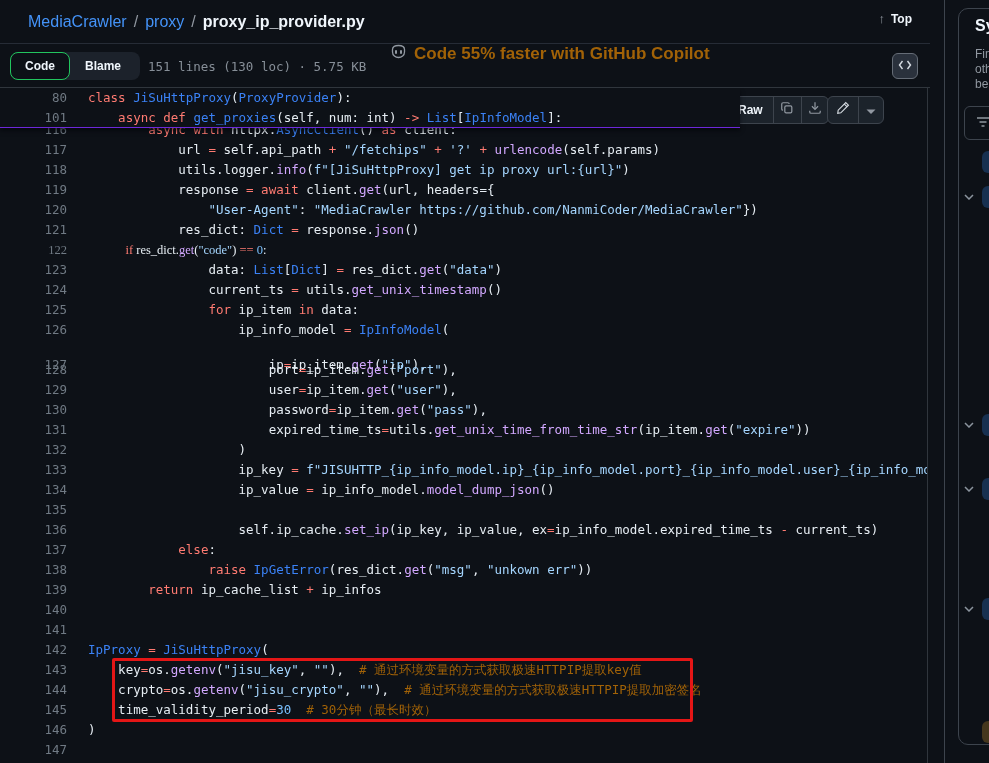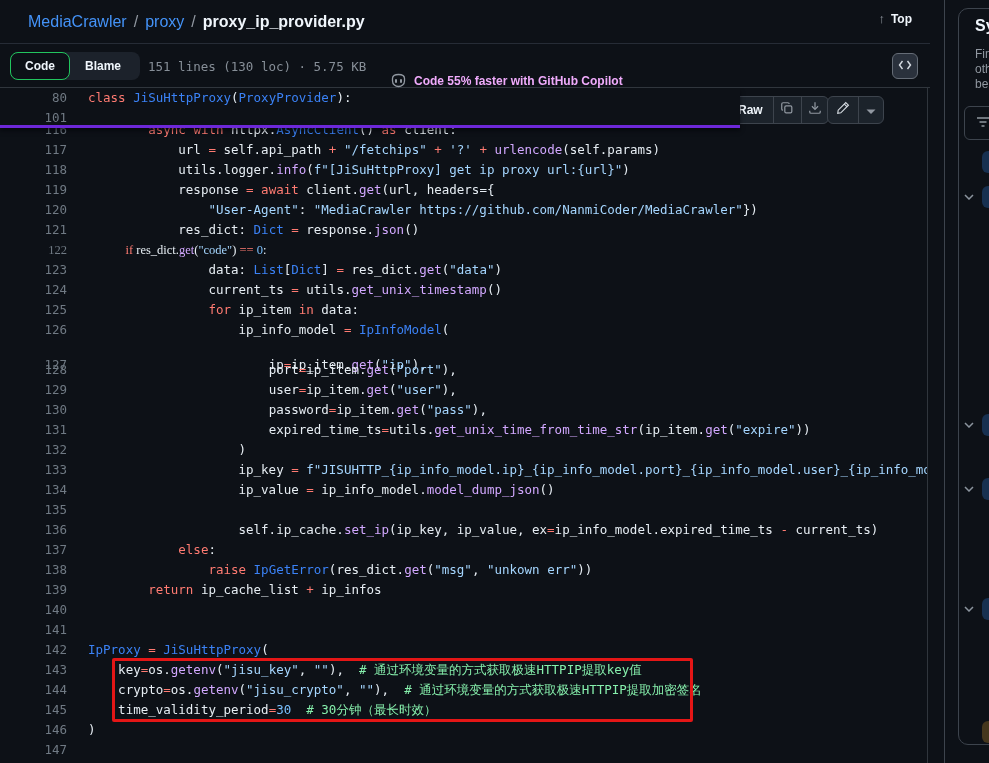--- a/index.html
+++ b/index.html
@@ -38,22 +38,22 @@
   }
   .seg-btn.active {
     width:60px; background:#0d1117; border:1px solid #22c55e;
   }
   .seg-btn.inactive { width:66px; }
   .file-meta {
     position:absolute; left:148px; top:0; height:44px; display:flex; align-items:center;
     font-family:"DejaVu Sans Mono", monospace; font-size:12.5px; color:#878f98;
   }
   .copilot-badge {
-    position:absolute; left:390px; top:0; height:44px; display:flex; align-items:flex-end; gap:7px;
-    font-size:12px; font-weight:bold; color:#f0abfc;
+    position:absolute; left:390px; top:0; height:44px; display:flex; align-items:flex-start; gap:7px;
+    font-size:17px; font-weight:bold; color:#a16207;
   }
   .copilot-badge svg { display:block; }
   .btn-group {
     position:absolute; top:52px; height:28px; display:flex; align-items:stretch;
     background:#1c232b; border:1px solid #3d444d; border-radius:6px; overflow:hidden;
   }
   .btn-cell {
     display:flex; align-items:center; justify-content:center; cursor:pointer;
     color:#9198a1;
   }
@@ -78,25 +78,25 @@
     text-align:right; color:#707a84; cursor:pointer;
   }
   .line-code {
     position:absolute; left:88px; top:0; height:20px; white-space:pre;
   }
   .tk-k { color:#ff7b72; } 
   .tk-t { color:#3b82f6; } 
   .tk-f { color:#d2a8ff; } 
   .tk-s { color:#a5d6ff; } 
   .tk-n { color:#79c0ff; } 
-  .tk-c { color:#86efac; } 
+  .tk-c { color:#a16207; } 
   .tk-p { color:#e6edf3; } 
   .sticky-header {
     position:absolute; left:0; top:0; width:740px; height:40px;
-    background:#0d1117; border-bottom:3px solid #6d28d9; z-index:4;
+    background:#0d1117; border-bottom:1px solid #6d28d9; z-index:4;
     box-shadow:0 3px 4px rgba(1,4,9,0.55);
   }
   .annotation-box {
     position:absolute; left:112px; top:570px; width:581px; height:64px;
     border:3px solid #e41616; border-radius:2px; z-index:6; pointer-events:none;
   }
   
   .panel-divider {
     position:absolute; left:944px; top:0; width:1px; height:763px; background:#3d444d;
   }
@@ -344,20 +344,21 @@
         </div>
       </div>
     <div class="sticky-header">
       <div id="sticky-lines">
           <div class="code-line" style="top: 0px;">
             <div class="line-num">80</div>
             <span class="line-code"><span class="tk-p"></span><span class="tk-k">class </span><span class="tk-t">JiSuHttpProxy</span><span class="tk-p">(</span><span class="tk-t">ProxyProvider</span><span class="tk-p">):</span></span>
           </div>
           <div class="code-line" style="top: 20px;">
             <div class="line-num">101</div>
+            <span class="line-code"><span class="tk-p">    </span><span class="tk-k">async </span><span class="tk-k">def </span><span class="tk-t">get_proxies</span><span class="tk-p">(self, num: int) </span><span class="tk-k">-&gt;</span><span class="tk-p"> </span><span class="tk-t">List</span><span class="tk-p">[</span><span class="tk-t">IpInfoModel</span><span class="tk-p">]:</span></span>
           </div>
         </div>
     </div>
     <div class="annotation-box"></div>
   </div>
 
   <div class="panel-divider"></div>
   <div class="symbols-card">
     <div class="symbols-title">Symbols</div>
     <div class="symbols-desc" id="symbols-desc">

